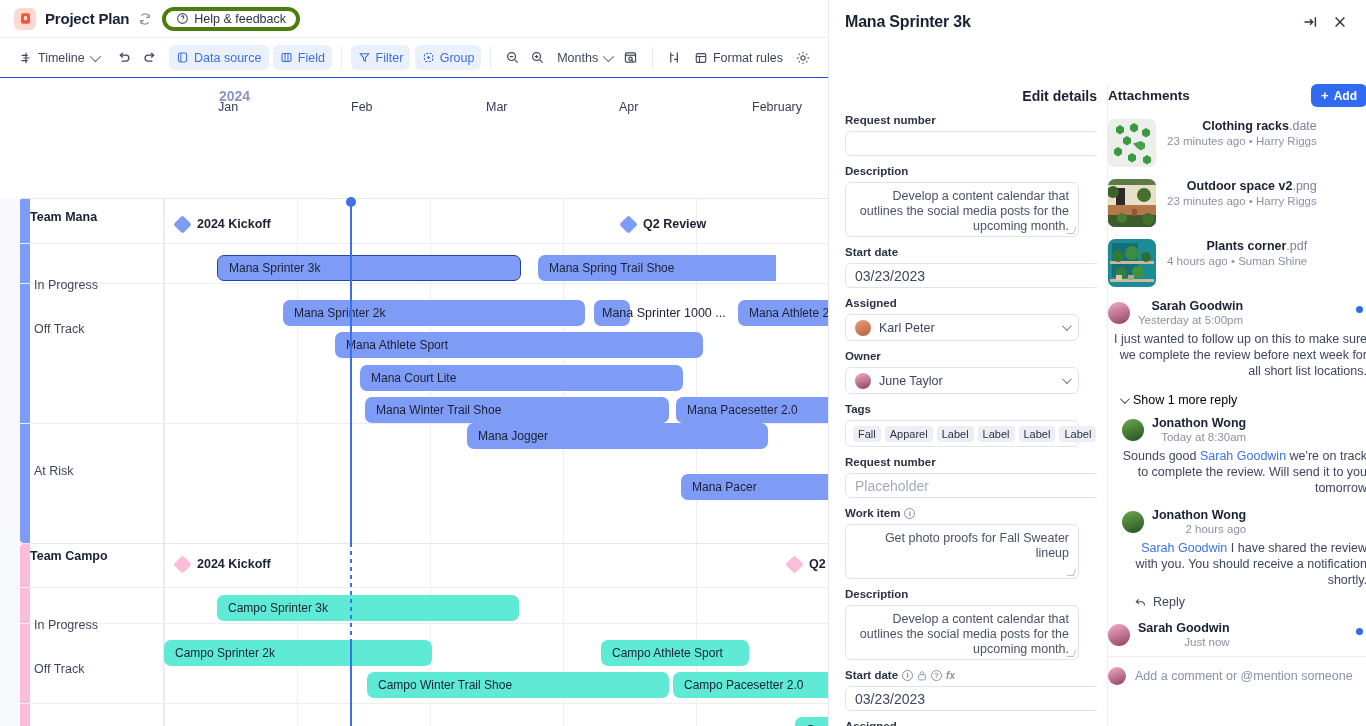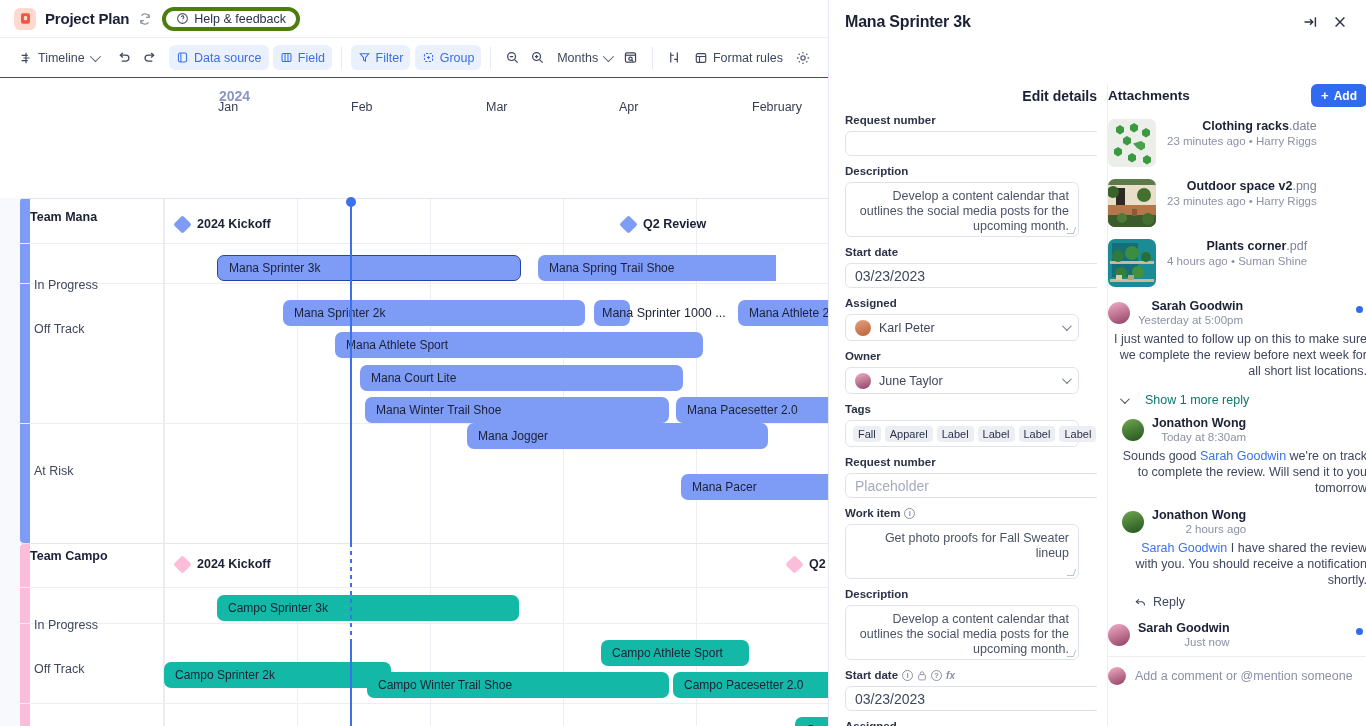--- a/index.html
+++ b/index.html
@@ -48,21 +48,21 @@
   .rowline.major{ background:#e4e7f0; }
   .grouprow{ position:absolute; left:30px; font-size:12.5px; font-weight:700; color:#1b2135; }
   .subrow{ position:absolute; left:34px; font-size:12.5px; color:#3f475e;margin-top:24px; }
   .rail{ position:absolute; left:20px; width:10px; }
   .today{ position:absolute; top:120px; width:2px; background:#3b71eb; }
   .todaydash{ position:absolute; width:2px; background:repeating-linear-gradient(#3b71eb 0 4px, transparent 4px 8px); }
   .todaydot{ position:absolute; width:10px; height:10px; border-radius:50%; background:#3b71eb; }
   .bar{ position:absolute; height:26px; border-radius:7px; display:flex; align-items:center;
     padding:0 11px; font-size:12px; color:#1b2135; white-space:nowrap; overflow:hidden; }
   .bar.blue{ background:#7e9bf5; }
-  .bar.pink{ background:#14b8a6; }
+  .bar.pink{ background:#5eead4; }
   .bar.sel{ background:#7e9bf5; border:1.6px solid #2246a8; }
   .ms{ position:absolute; height:26px; display:flex; align-items:center; gap:8px; font-size:12.5px;
     font-weight:600; color:#1b2135; white-space:nowrap;}
   .dia{ width:13px;height:13px; transform:rotate(45deg); border-radius:2px; }
 
   
   .panel{ position:absolute; left:828px; top:0; width:538px; height:726px; background:#fff;
     border-left:1px solid #e6e9f0; }
   .pnl-head{ position:absolute; left:0; top:0; width:538px; height:44px; display:flex; align-items:center;
     padding:0 16px; }
@@ -110,21 +110,21 @@
   .filterbtn{ margin-left:auto; height:23px; min-width:34px; border-radius:6px; background:#eceef4;
     display:flex;align-items:center;justify-content:center; gap:3px; color:#3f475e; padding:0 6px; }
   .msg{ margin-bottom:12px; position:relative; }
   .msg-top{ display:flex; align-items:center; gap:8px; }
   .av{ width:22px;height:22px;border-radius:50%; flex:none; overflow:hidden; }
   .who{ font-size:12.5px; font-weight:700; color:#1b2135; }
   .when{ font-size:11.5px; color:#8b91a6; margin-top:1px; }
   .body{ font-size:12.5px; color:#3f475e; line-height:16px; margin-top:5px; }
   .mention{ color:#3b71eb; }
   .unread{ position:absolute; right:4px; top:7px; width:7px;height:7px;border-radius:50%;background:#2f6af0; }
-  .showmore{ display:flex; align-items:center; gap:18px; font-size:12.5px; color:#0f766e; margin:14px 0 9px 12px; }
+  .showmore{ display:flex; align-items:center; gap:6px; font-size:12.5px; color:#000000; margin:14px 0 9px 12px; }
   .chevd{ width:7px;height:7px;border-right:1.6px solid #3f475e;border-bottom:1.6px solid #3f475e;
     transform:rotate(45deg) translateY(-2px); }
   .reply{ display:flex; align-items:center; gap:6px; font-size:12.5px; color:#3f475e; margin:7px 0 0 12px; }
   .nested{ margin-left:14px; }
   .commentbar{ border-top:1px solid #eceef3; padding-top:10px; margin-top:4px;
     display:flex; align-items:center; gap:9px; }
   .commentph{ font-size:12.5px; color:#8b91a6; }
 </style>
 </head>
 <body>
@@ -352,21 +352,21 @@
       <span>Mana Jogger</span>
     </div>
     <div class="bar blue" style="left:681px; top:396px; width:147px; border-radius:7px 0 0 7px">
       <span>Mana Pacer</span>
     </div>
 
     <div class="bar pink" style="left:217px; top:517px; width:302px">
       <span>Campo Sprinter 3k</span>
     </div>
 
-    <div class="bar pink" style="left:164px; top:584px; width:227px">
+    <div class="bar pink" style="left:164px; top:562px; width:268px">
       <span>Campo Sprinter 2k</span>
     </div>
     <div class="bar pink" style="left:601px; top:562px; width:148px">
       <span>Campo Athlete Sport</span>
     </div>
     <div class="bar pink" style="left:367px; top:594px; width:302px">
       <span>Campo Winter Trail Shoe</span>
     </div>
     <div class="bar pink" style="left:673px; top:594px; width:155px; border-radius:7px 0 0 7px">
       <span>Campo Pacesetter 2.0</span>

